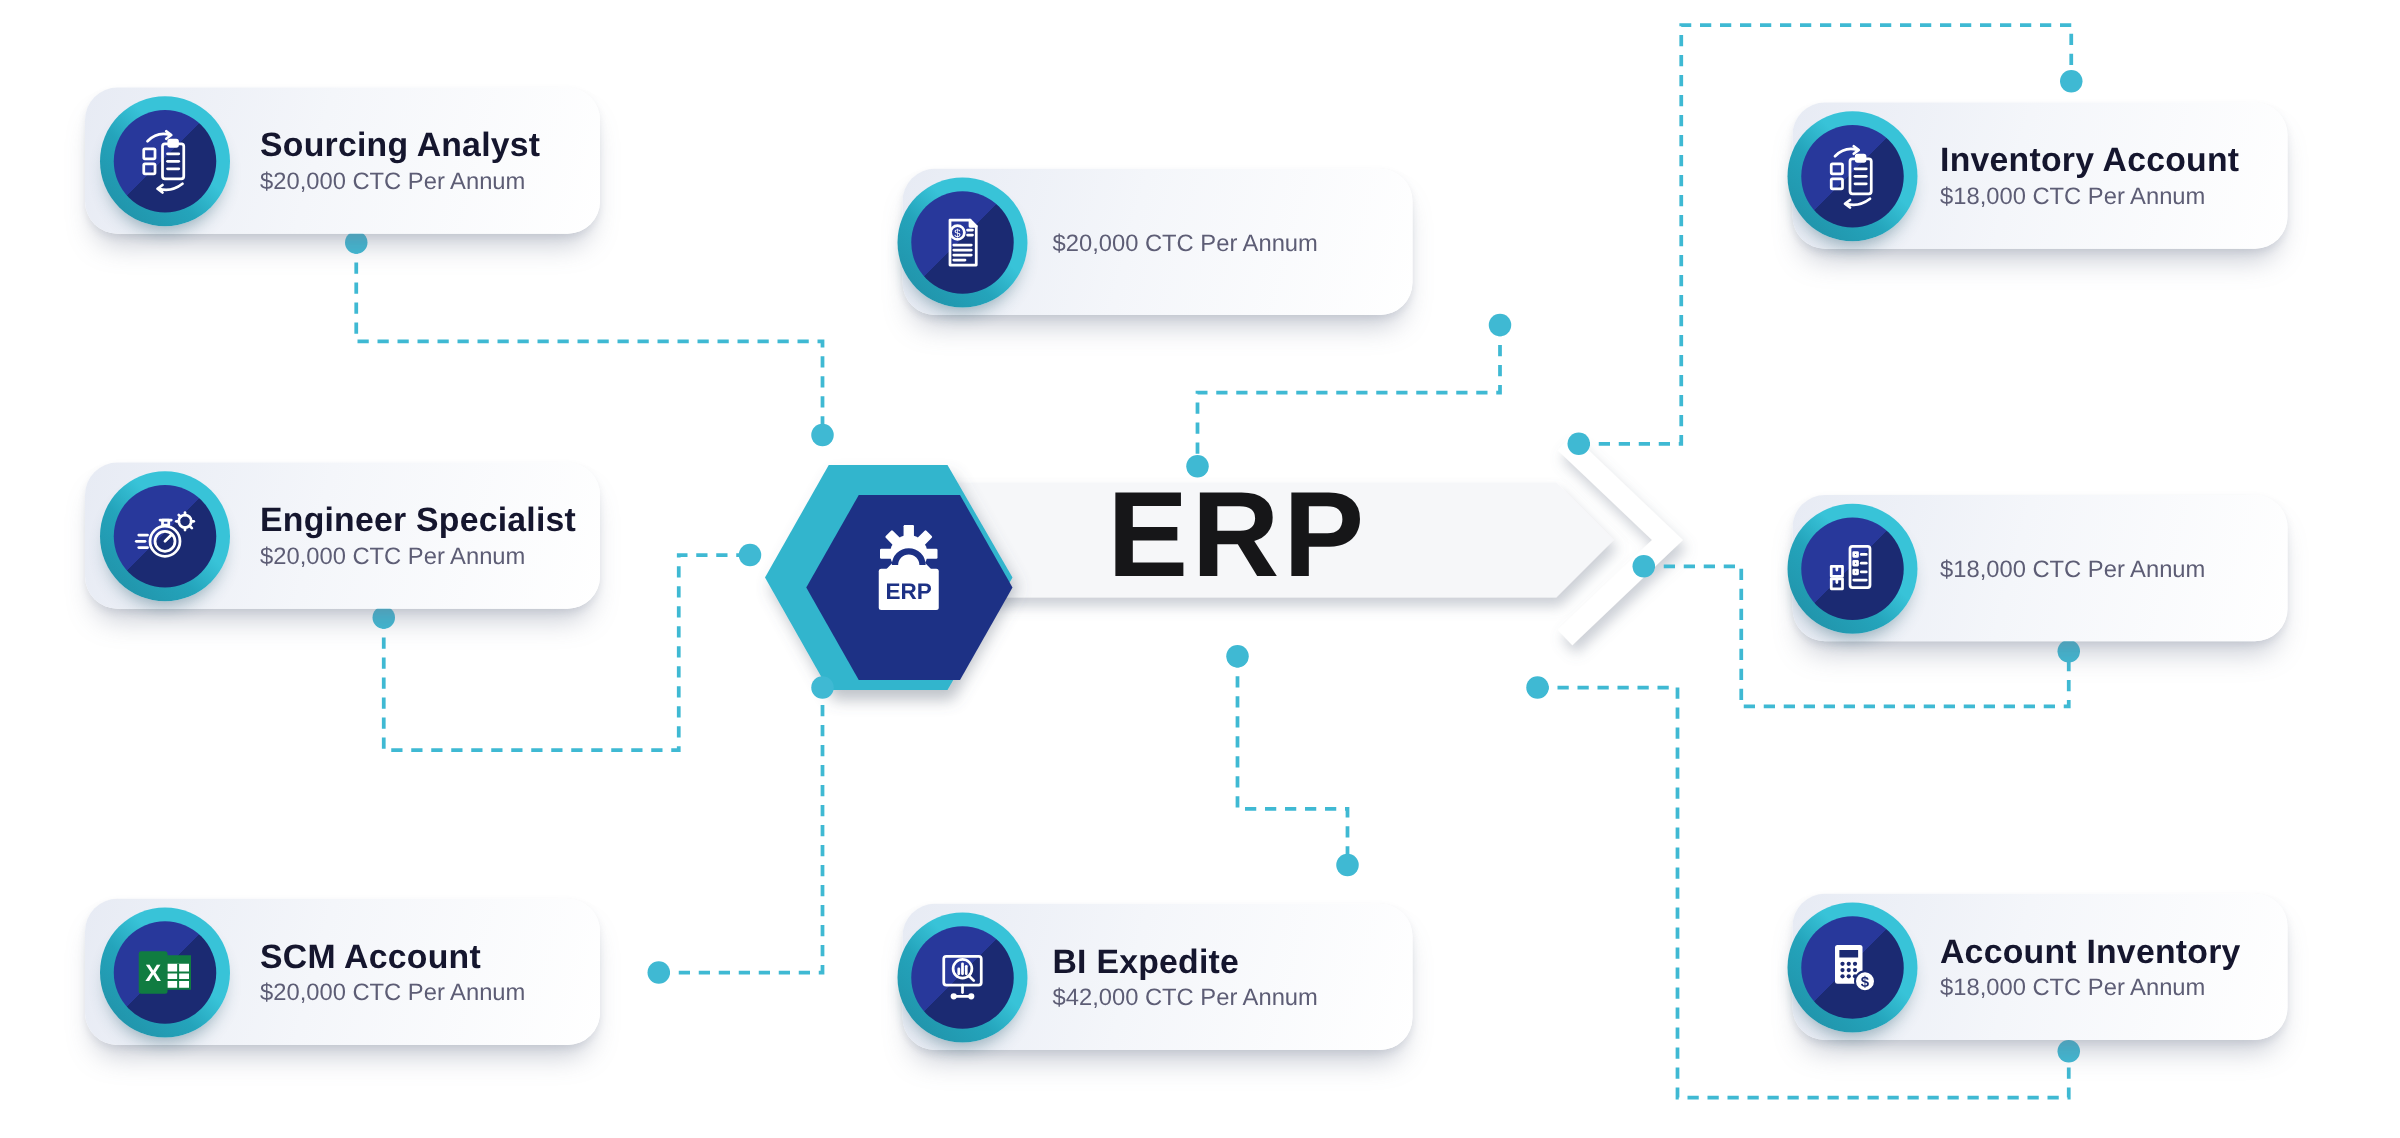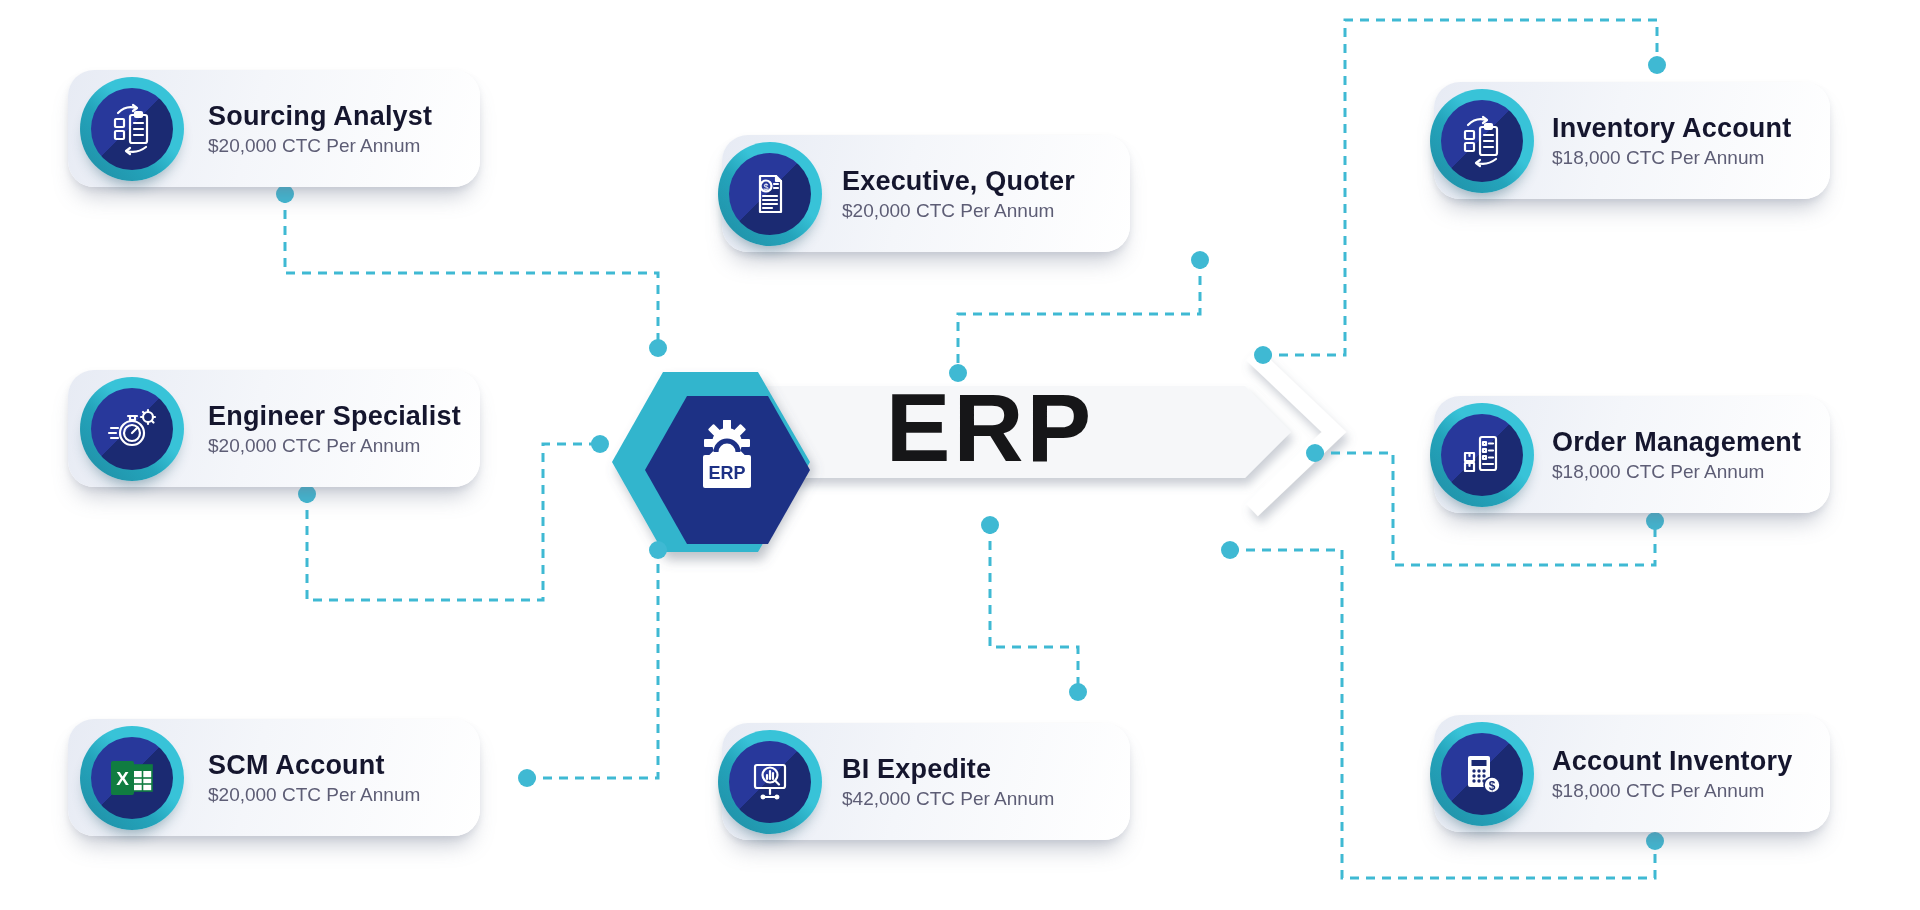--- a/index.html
+++ b/index.html
@@ -210,21 +210,20 @@
         <line x1="31" y1="17" x2="35" y2="17"></line>
             <line x1="31" y1="21" x2="35" y2="21"></line>
         <line x1="20" y1="29" x2="34" y2="29"></line>
             <line x1="20" y1="33" x2="34" y2="33"></line>
         <line x1="20" y1="37" x2="34" y2="37"></line>
             <line x1="20" y1="41" x2="29" y2="41"></line>
       </svg>
     </div>
       </div>
     <div class="card-text">
-        <div class="card-title">Executive, Quoter</div>
     <div class="card-salary">$20,000 CTC Per Annum</div>
       </div>
   </div>
 
   <div class="card col-mid pos-bi">
     <div class="tab"></div>
     <div class="icon-badge">
         <div class="icon-inner">
       <svg width="54" height="54" viewBox="0 0 54 54" class="ic">
         <rect x="12" y="10" width="30" height="23" rx="2"></rect>
@@ -285,21 +284,20 @@
         <line x1="34" y1="29.5" x2="38" y2="29.5"></line>
             <line x1="28" y1="36" x2="38" y2="36"></line>
         <rect x="10" y="25" width="9" height="8"></rect>
             <line x1="14.5" y1="25" x2="14.5" y2="28"></line>
         <rect x="10" y="35" width="9" height="8"></rect>
             <line x1="14.5" y1="35" x2="14.5" y2="38"></line>
       </svg>
     </div>
       </div>
     <div class="card-text">
-        <div class="card-title">Order Management</div>
     <div class="card-salary">$18,000 CTC Per Annum</div>
       </div>
   </div>
 
   <div class="card col-right pos-account">
     <div class="tab"></div>
     <div class="icon-badge">
         <div class="icon-inner">
       <svg width="54" height="54" viewBox="0 0 54 54">
         <rect x="13" y="9" width="22" height="31" rx="2" fill="#ffffff"></rect>

